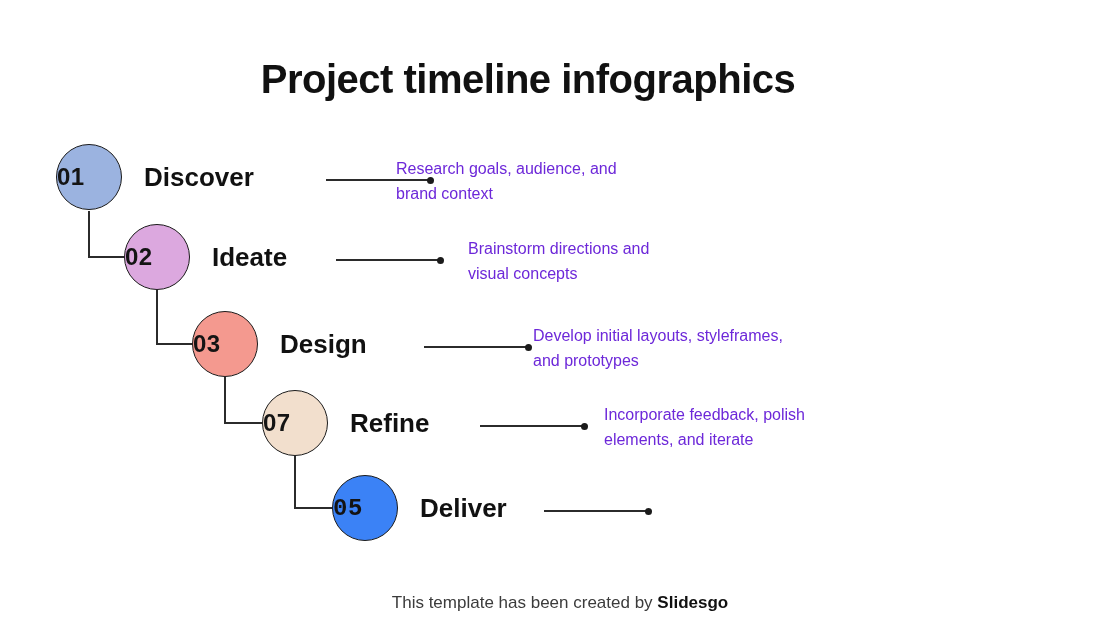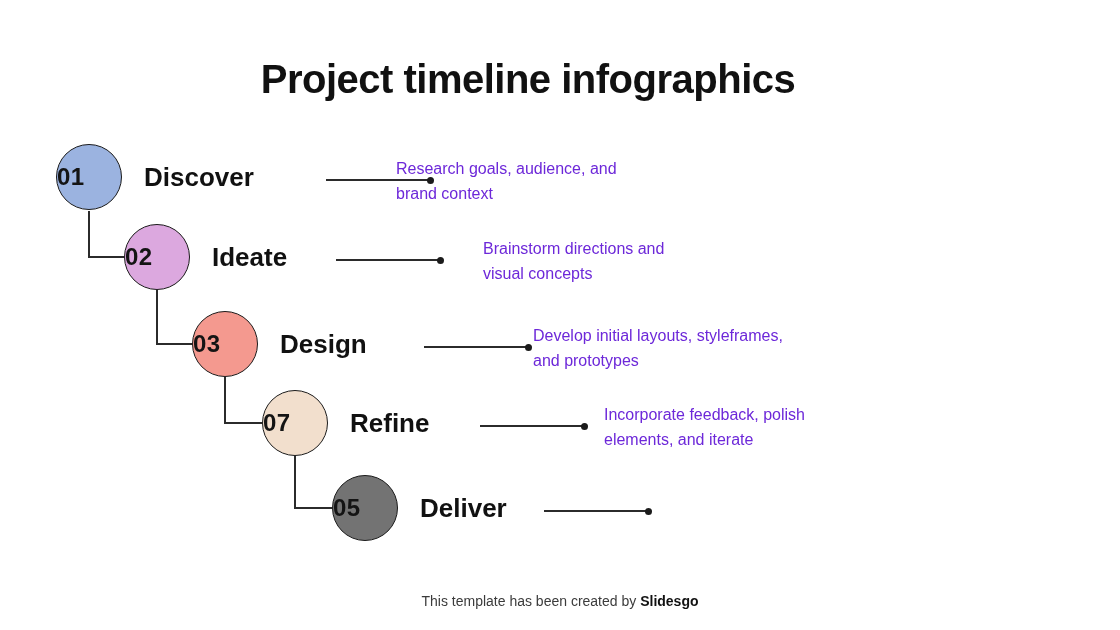--- a/index.html
+++ b/index.html
@@ -113,21 +113,21 @@
     white-space: pre-line;
   }
 
   
   #footer {
     position: absolute;
     left: 0;
     top: 593px;
     width: 1120px;
     text-align: center;
-    font-size: 14px;
+    font-size: 17px;
     color: #3b3b3b;
   }
   #footer b { font-weight: bold; color: #111111; }
 </style>
 </head>
 <body>
 
 <div id="slide">
 
   <div id="title">Project timeline infographics</div>
@@ -158,21 +158,21 @@
 
   <div class="step" style="left:124px; top:224px; width:1000px;">
     <div class="bubble" style="background:#dca8df;">
       <span>02</span>
     </div>
     <div class="step-label" style="left:88px;">Ideate</div>
     <div class="leader" style="left:212px; width:108px;">
       <div class="leader-line"></div>
       <div class="leader-dot"></div>
     </div>
-    <div class="desc" style="left:344px; width:380px;margin-left:15px;">Brainstorm directions and
+    <div class="desc" style="left:344px; width:380px;">Brainstorm directions and
 visual concepts</div>
   </div>
 
   <div class="step" style="left:192px; top:311px; width:1000px;">
     <div class="bubble" style="background:#f4998f;">
       <span>03</span>
     </div>
     <div class="step-label" style="left:88px;">Design</div>
     <div class="leader" style="left:232px; width:108px;">
       <div class="leader-line"></div>
@@ -189,21 +189,21 @@
     <div class="step-label" style="left:88px;">Refine</div>
     <div class="leader" style="left:218px; width:108px;">
       <div class="leader-line"></div>
       <div class="leader-dot"></div>
     </div>
     <div class="desc" style="left:342px; width:380px;">Incorporate feedback, polish
 elements, and iterate</div>
   </div>
 
   <div class="step" style="left:332px; top:475px; width:1000px;">
-    <div class="bubble" style="background:#737373;">
+    <div class="bubble" style="background:#3b82f6;font-family:Liberation Mono, monospace;">
       <span>05</span>
     </div>
     <div class="step-label" style="left:88px;">Deliver</div>
     <div class="leader" style="left:212px; width:108px;">
       <div class="leader-line"></div>
       <div class="leader-dot"></div>
     </div>
   </div>
 
   <div id="footer">

